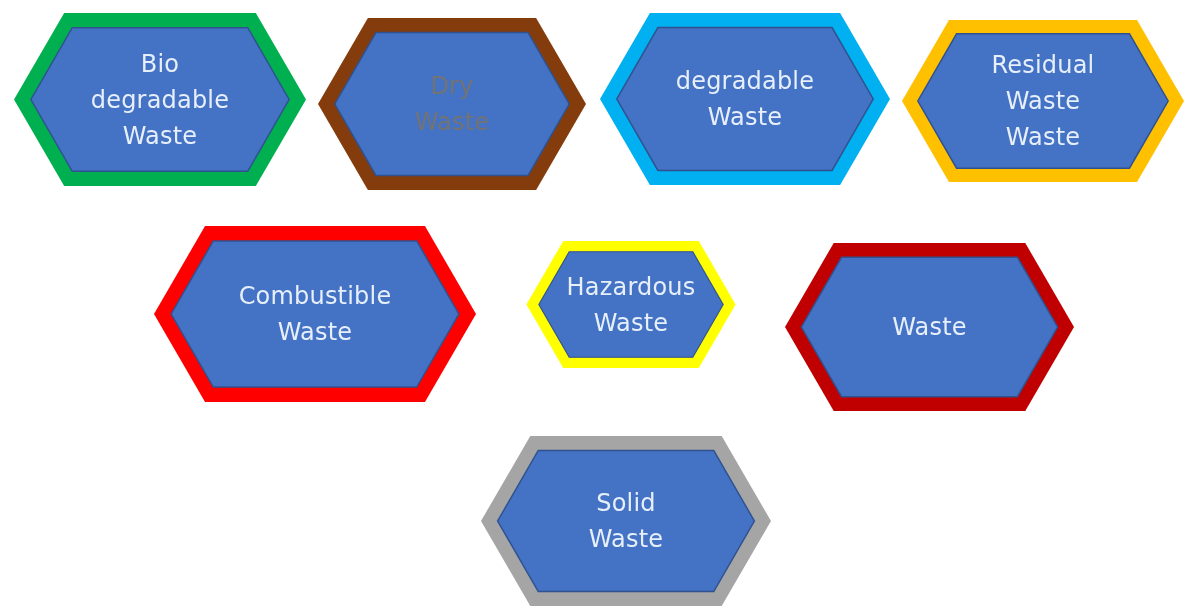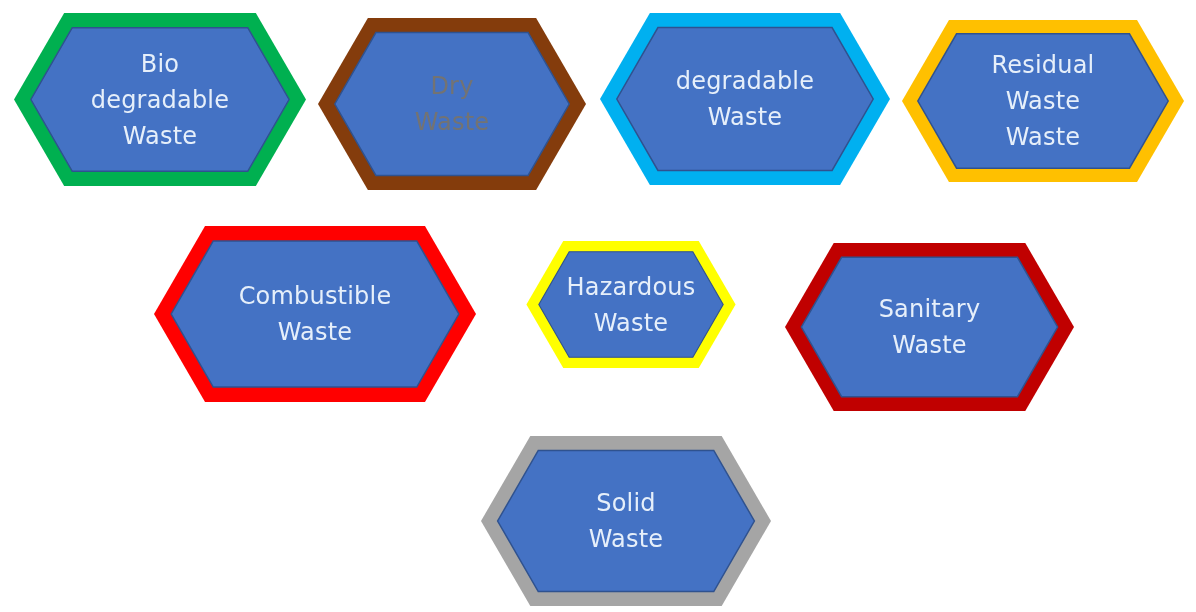--- a/index.html
+++ b/index.html
@@ -115,21 +115,20 @@
         <span>Hazardous</span>
         <span>Waste</span>
       </div>
     </div>
     <div class="hex" style="left: 785px; top: 243px; width: 289px; height: 168px;">
       <svg viewBox="0 0 289 168">
         <polygon points="48.72,0 240.28,0 289,84 240.28,168 48.72,168 0,84" fill="#c00000"></polygon>
         <polygon points="56.574,14.280000000000001 232.426,14.280000000000001 272.578,84 232.426,153.72 56.574,153.72 16.422,84" fill="#4472c4" stroke="#2f528f" stroke-width="1.5"></polygon>
       </svg>
       <div class="hex-label" style="color: rgb(230, 239, 250);">
-        <span>Sanitary</span>
         <span>Waste</span>
       </div>
     </div>
     <div class="hex" style="left: 481px; top: 436px; width: 290px; height: 170px;">
       <svg viewBox="0 0 290 170">
         <polygon points="49.3,0 240.7,0 290,85 240.7,170 49.3,170 0,85" fill="#a5a5a5"></polygon>
         <polygon points="57.2475,14.450000000000001 232.7525,14.450000000000001 273.3825,85 232.7525,155.55 57.2475,155.55 16.6175,85" fill="#4472c4" stroke="#2f528f" stroke-width="1.5"></polygon>
       </svg>
       <div class="hex-label" style="color: rgb(230, 239, 250);">
         <span>Solid</span>

